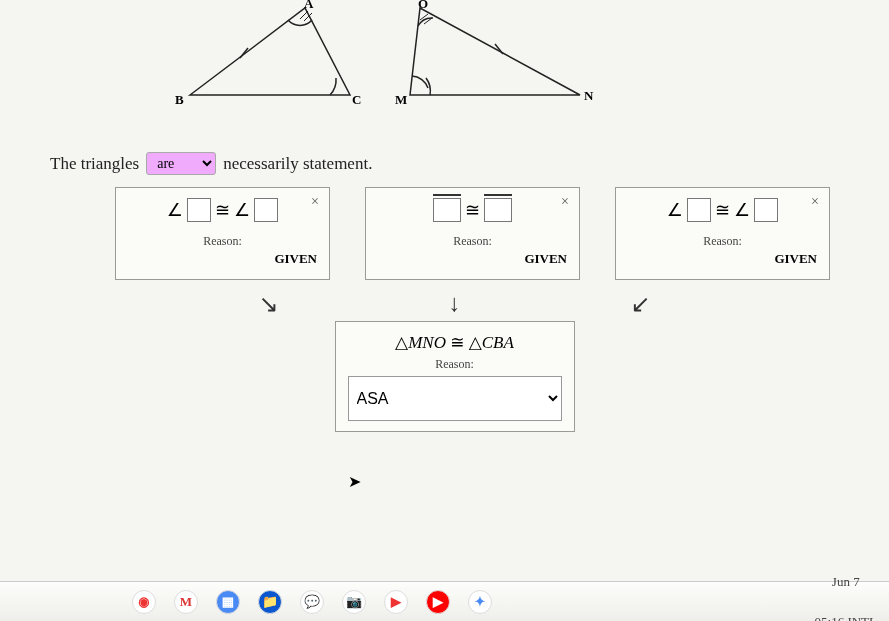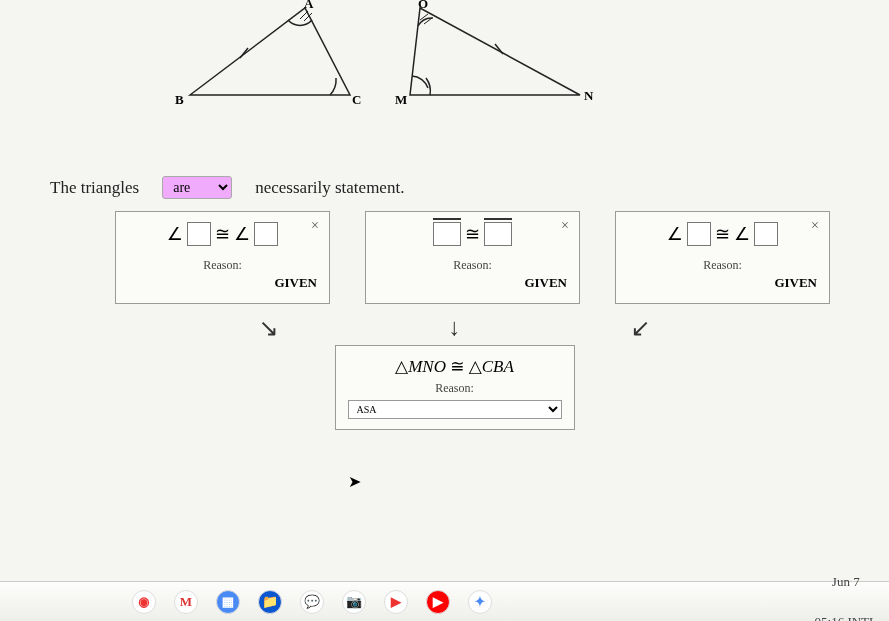--- a/index.html
+++ b/index.html
@@ -13,26 +13,26 @@
     }
     .content {
       padding: 0 30px 0 50px;
     }
     .triangles {
       display: flex;
       gap: 20px;
       margin-left: 110px;
     }
     .sentence {
-      margin-top: 61px;
+      margin-top: 37px;
       font-size: 17px;
       color: #222;
       display: flex;
       align-items: center;
-      gap: 23px;
+      gap: 7px;
     }
     .select-inline {
       padding: 2px 6px;
       font-size: 14px;
       border: 1px solid #aaa;
       border-radius: 3px;
       background: #f0abfc;
       font-family: inherit;
       min-width: 70px;
     }
@@ -138,25 +138,25 @@
     .conclusion-statement .nit { font-style: normal; }
     .conclusion-reason-label {
       text-align: center;
       font-size: 12px;
       color: #444;
       margin-top: 4px;
     }
     .conclusion-select {
       width: 100%;
       margin-top: 4px;
-      padding: 2px 4px;
-      font-size: 10px;
+      padding: 12px 4px;
+      font-size: 16px;
       border: 1px solid #999;
       background: #fff;
-      font-family: Liberation Serif, serif;
+      font-family: Liberation Sans, sans-serif;
     }
     .cursor-ptr {
       position: absolute;
       left: 348px;
       top: 472px;
       font-size: 16px;
       color: #000;
       pointer-events: none;
     }
     

